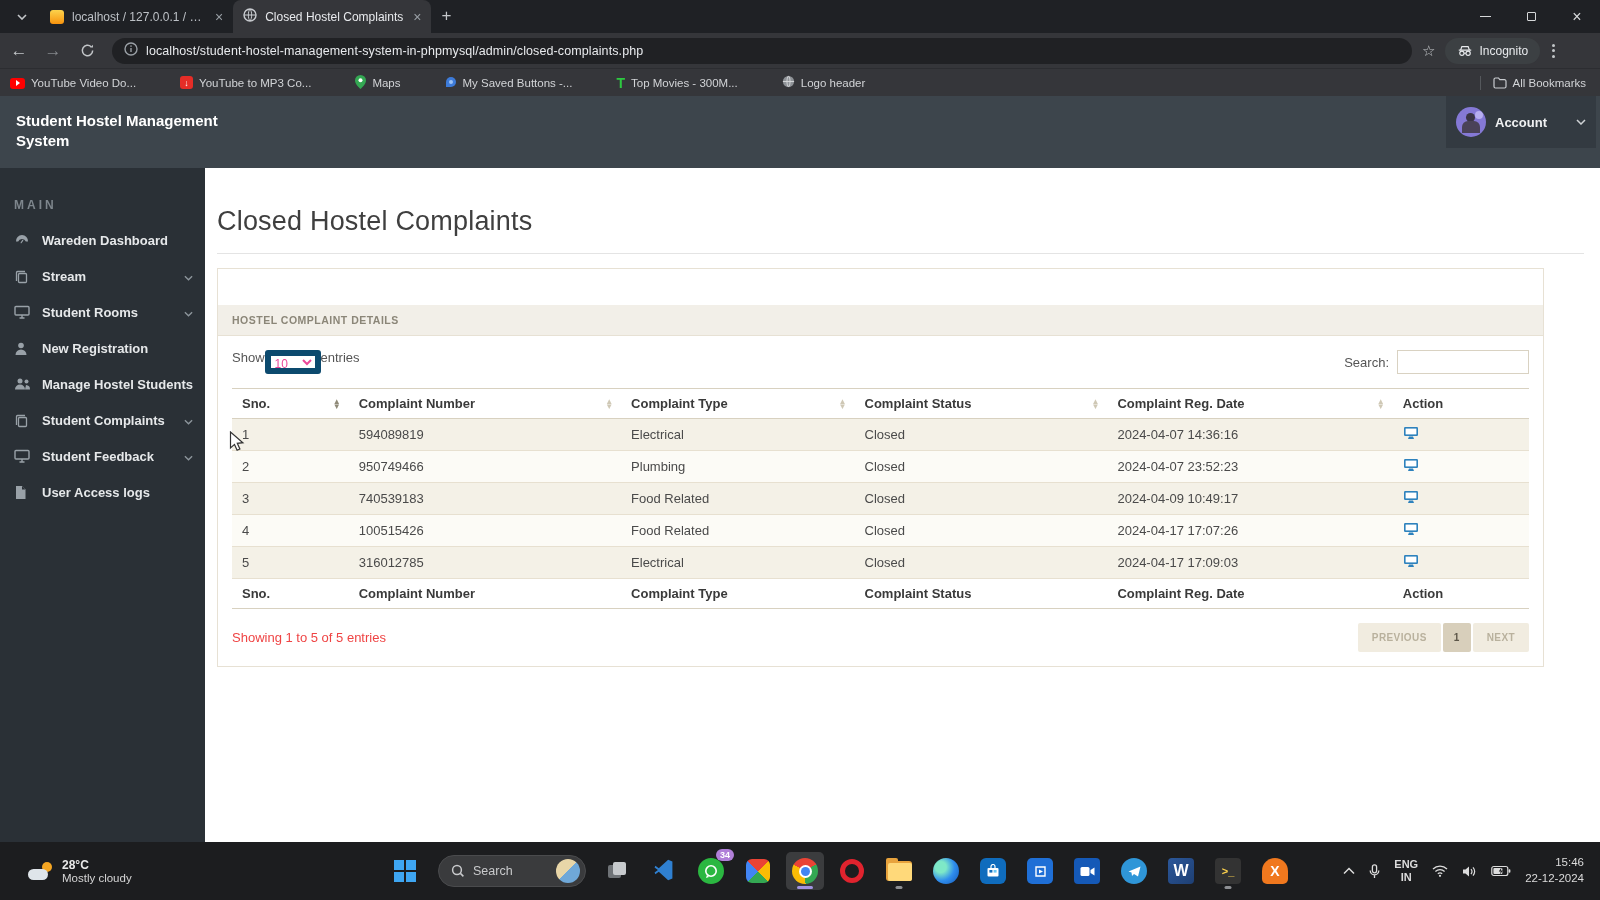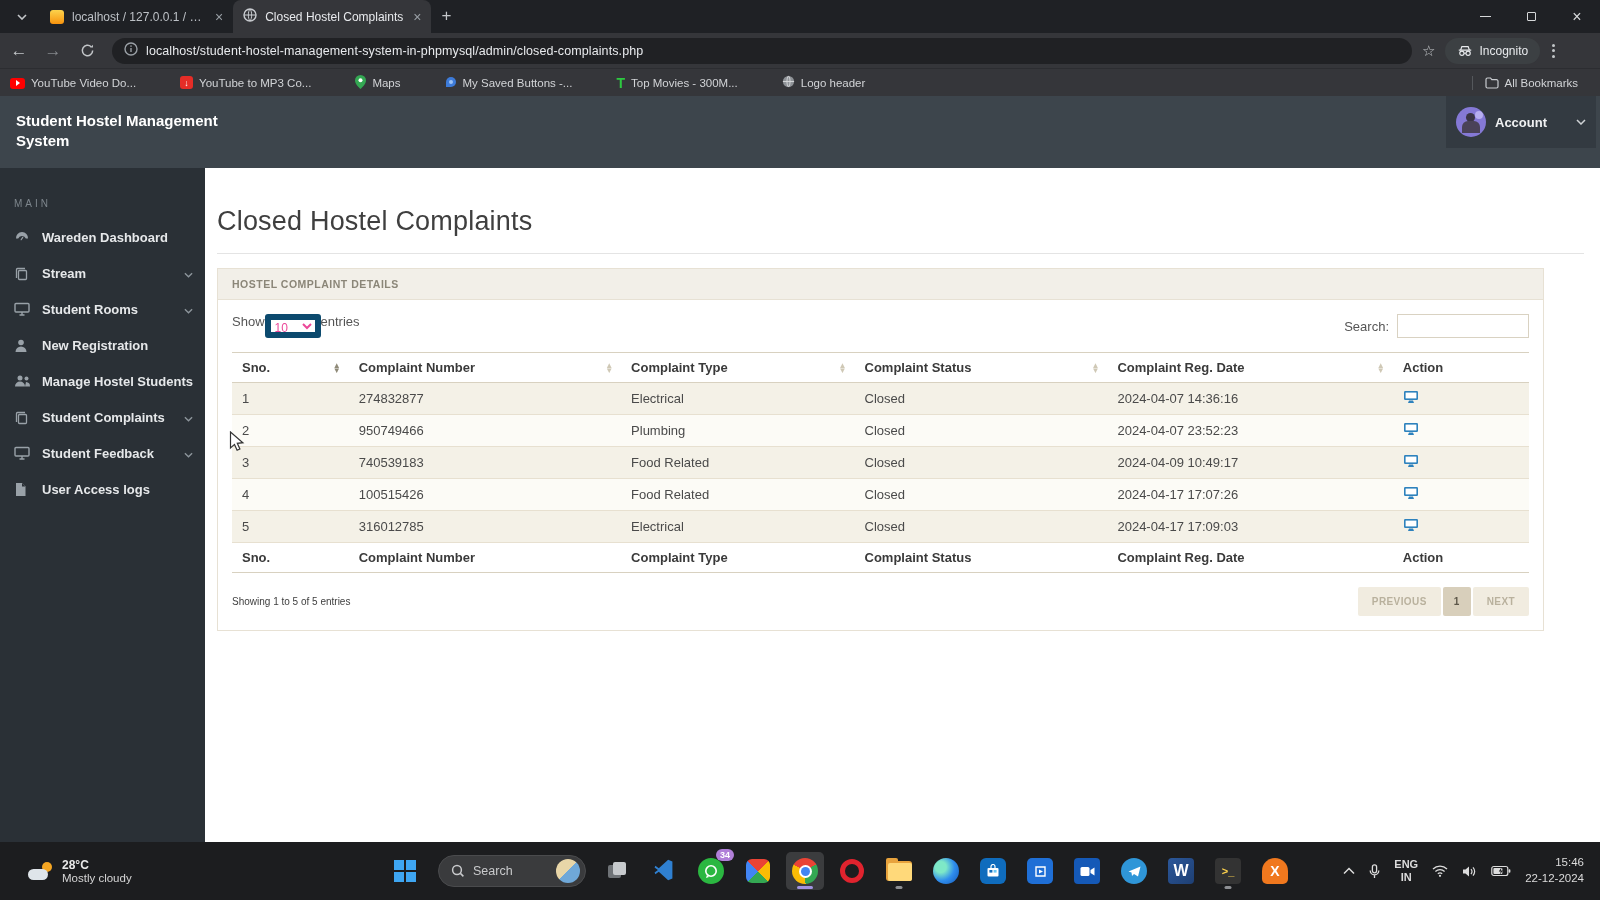--- a/index.html
+++ b/index.html
@@ -48,35 +48,35 @@
     font-size:15px; font-weight:bold; line-height:1.35; }
   #accountbox { position:absolute; right:4px; top:0; height:52px; width:150px; background:#333a41;
     display:flex; align-items:center; padding:0 10px; gap:9px; }
   #avatar { width:30px; height:30px; border-radius:50%; background:#8579d6; position:relative; overflow:hidden; flex:none; }
   #avatar .head { position:absolute; left:10px; top:6px; width:9px; height:9px; border-radius:50%; background:#3b3546; }
   #avatar .body { position:absolute; left:6px; top:14px; width:18px; height:12px; border-radius:6px 6px 0 0; background:#4a4258; }
   #avatar .gear { position:absolute; right:3px; top:4px; width:8px; height:8px; border-radius:50%; background:#b7aef0; }
   #accountbox .lbl { color:#f0f1f2; font-size:13px; font-weight:bold; flex:1; }
 
   #sidebar { position:absolute; left:0; top:168px; width:205px; height:674px; background:#2a3036; }
-  #sidebar .section { color:#7e868d; font-size:10px; font-weight:normal; letter-spacing:3px;
+  #sidebar .section { color:#7e868d; font-size:12px; font-weight:bold; letter-spacing:3px;
     padding:30px 0 10px 14px; }
   .side-item { height:36px; display:flex; align-items:center; padding:0 12px 0 14px; gap:11px; }
   .side-item .ic { width:17px; color:#99a1a8; display:flex; flex:none; }
   .side-item .lab { color:#e6e8ea; font-size:13px; font-weight:bold; flex:1; }
   .side-item .chev { color:#8d959c; flex:none; }
 
   #content { position:absolute; left:205px; top:168px; width:1395px; height:674px; background:#fff;
     padding:38px 16px 0 12px; }
   #pagetitle { font-size:27px; color:#3f3f3f; font-weight:500; letter-spacing:.2px; }
   #titlehr { border:none; border-top:1px solid #e4e4e4; margin:16px 0 14px 0; }
 
   #panel { margin-right:40px; border:1px solid #e7e1d4; background:#fff; }
   #panelhead { background:#f2efe8; border-bottom:1px solid #e7e1d4; padding:9px 14px;
-    font-size:10.5px; font-weight:bold; color:#8b8678; letter-spacing:.5px; }
+    font-size:10.5px; font-weight:bold; color:#8b8678; letter-spacing:.5px;margin-top:36px; }
   #panelbody { padding:14px; }
 
   #controls { display:flex; justify-content:space-between; align-items:center; margin-bottom:14px;
     font-size:13px; color:#555; }
   #controls .left { display:flex; align-items:flex-start; }
   #pagesize { width:56px; height:24px; font-size:12px; border:6px solid #0c4a6e; border-radius:3px; background:#fff; color:#ec4899; }
   #controls .right { display:flex; align-items:center; gap:8px; }
   #searchbox { width:132px; height:24px; border:1px solid #d9d2c2; background:#fff; padding:0 6px; font-size:12px; }
 
   table#grid { width:100%; border-collapse:collapse; font-size:13px; }
@@ -85,21 +85,21 @@
   #grid thead th { cursor:pointer; }
   #grid td { color:#4a4a4a; padding:7px 10px; border-bottom:1px solid #e7e0d0; }
   #grid tbody tr:nth-child(odd)  td { background:#f4f1e7; }
   #grid tbody tr:nth-child(even) td { background:#fcfbf6; }
   #grid tfoot th { border-top:none; }
   .sort { position:absolute; right:8px; top:50%; transform:translateY(-50%); display:flex;
     flex-direction:column; line-height:5px; font-size:8px; color:#cfc8b5; }
   .sort.active { color:#8f8a78; }
 
   #tablefooterbar { display:flex; justify-content:space-between; align-items:center; margin-top:14px; }
-  #summary { font-size:10px; color:#404040; }
+  #summary { font-size:13px; color:#ef4444; }
   #pager { display:flex; gap:2px; }
   .pagebtn { background:#f1ece0; color:#b9b19d; font-size:10px; font-weight:bold;
     text-transform:uppercase; letter-spacing:.4px; padding:9px 14px; border-radius:2px; }
   .pagebtn.current { background:#d8cfbb; color:#5c5648; padding:9px 11px; }
 
   
   #taskbar { position:absolute; left:0; top:842px; width:1600px; height:58px; background:#1c1d1f;
     display:flex; align-items:center; color:#e8e8e8; }
   #weather { display:flex; align-items:center; gap:8px; margin-left:28px; width:200px; }
   #weather .t1 { font-size:12px; font-weight:bold; }
@@ -238,21 +238,21 @@
       <span class="bm">
         <span><svg width="13" height="13" viewBox="0 0 14 14">
             <circle cx="7" cy="7" r="6" fill="#8e9297"></circle>
             <path d="M1 7h12M7 1c-2.2 2-2.2 10 0 12 2.2-2 2.2-10 0-12z" fill="none" stroke="#d7d9db" stroke-width="1"></path>
           </svg></span>
         <span>Logo header</span>
       </span>
     </span>
   <span class="bm-spacer"></span>
   <span class="bm-divider"></span>
-  <span class="bm" style="margin-right:12px;text-align:center;">
+  <span class="bm" style="margin-right:4px;text-align:center;">
     <svg width="14" height="12" viewBox="0 0 14 12">
         <path d="M1 2.5A1.5 1.5 0 0 1 2.5 1h3l1.3 1.7h4.7A1.5 1.5 0 0 1 13 4.2v5.3A1.5 1.5 0 0 1 11.5 11h-9A1.5 1.5 0 0 1 1 9.5z" fill="none" stroke="#c9ccd0" stroke-width="1.2"></path>
       </svg>
     <span>All Bookmarks</span>
   </span>
 </div>
 
 <div id="appheader">
   <div id="apptitle">Student Hostel Management System</div>
   <div id="accountbox">
@@ -407,21 +407,21 @@
               <th>Complaint Reg. Date<span class="sort">
                   <span>▲</span>
                   <span>▼</span>
                 </span></th>
               <th>Action</th>
             </tr>
           </thead>
         <tbody id="bodyrows">
             <tr>
               <td>1</td>
-              <td>274832877</td>
+              <td>594089819</td>
               <td>Electrical</td>
               <td>Closed</td>
               <td>2024-04-07 14:36:16</td>
               <td><span><svg width="16" height="14" viewBox="0 0 16 14" fill="#2e82bd">
                     <rect x="1" y="1" width="14" height="9" rx="1.2"></rect>
                     <rect x="2.6" y="2.6" width="10.8" height="5.8" fill="#fff"></rect>
                     <path d="M5 13h6l-1-2.5H6z"></path>
                   </svg></span></td>
             </tr>
             <tr>

